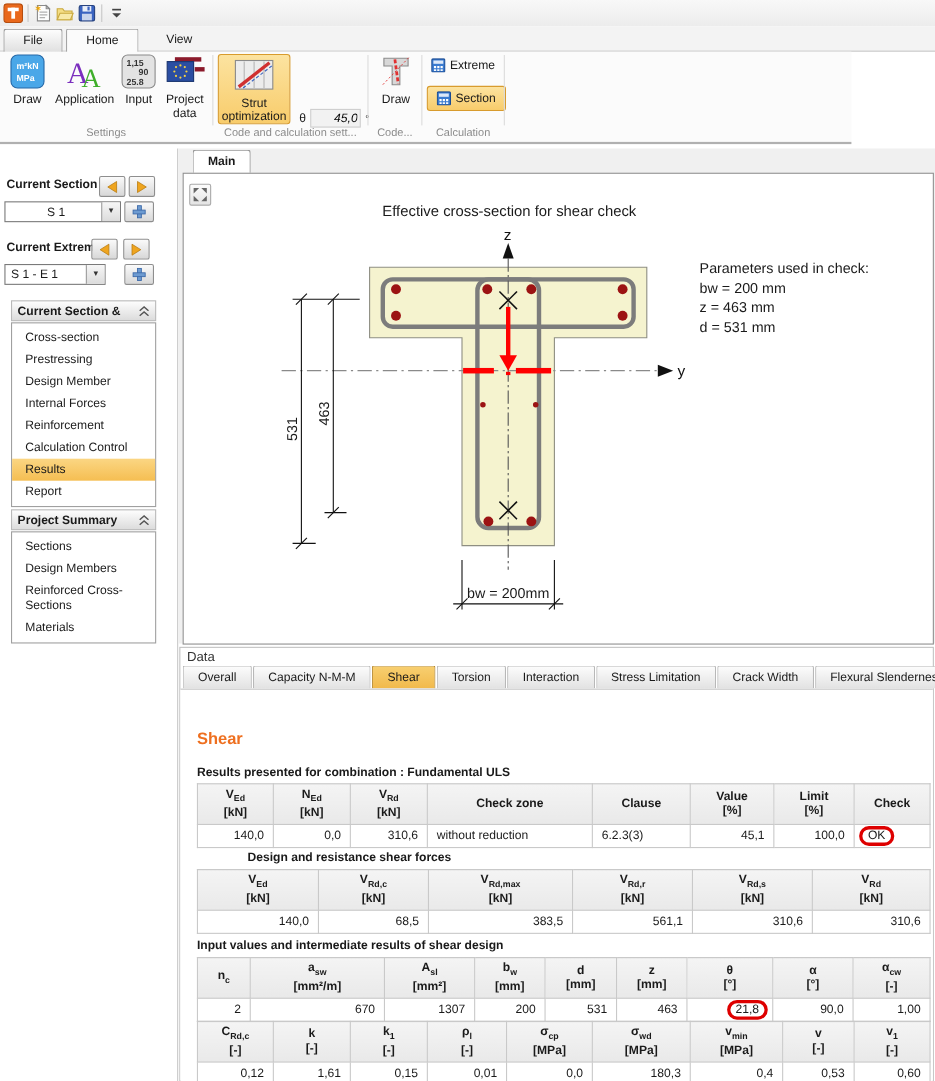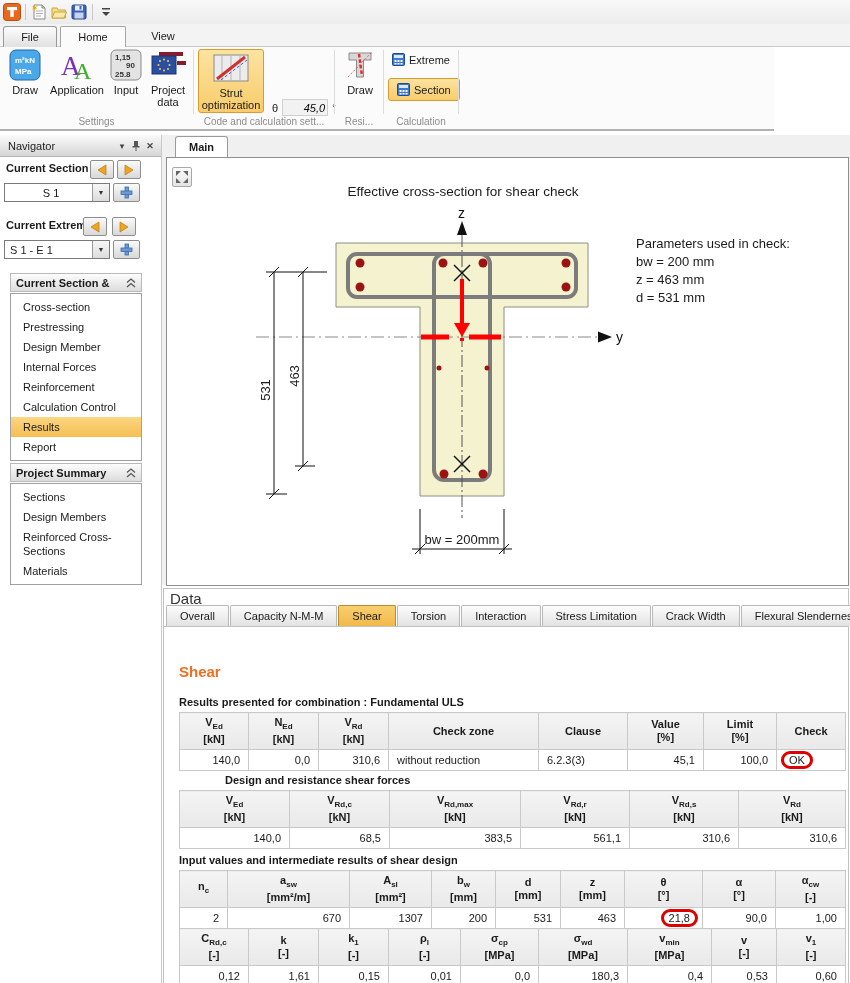--- a/index.html
+++ b/index.html
@@ -58,21 +58,21 @@
   #main-tab{position:absolute;left:13px;top:1px;height:21px;padding:0 13px;background:#fff;
             border:1px solid #9a9a9a;border-bottom:none;border-radius:3px 3px 0 0;
             line-height:20px;font-weight:bold;}
   #canvas{position:absolute;left:4px;top:22px;width:681px;height:427px;background:#fff;border:1px solid #8f8f8f;}
   #fit-btn{position:absolute;left:5px;top:9px;width:20px;height:20px;background:linear-gradient(#fcfcfc,#e4e4e4);
            border:1px solid #a8a8a8;border-radius:2px;box-sizing:border-box;display:flex;align-items:center;justify-content:center;}
   #drawing{position:absolute;left:0;top:0;}
 
   
   #data-panel{left:163px;top:588px;width:686px;height:395px;background:#fff;border:1px solid #c2c2c2;box-sizing:border-box;}
-  #data-label{position:absolute;left:6px;top:1px;font-size:15px;color:#333;}
+  #data-label{position:absolute;left:6px;top:1px;font-size:12px;color:#333;}
   #data-tabs{position:absolute;left:2px;top:15px;height:22px;width:682px;display:flex;align-items:flex-end;}
   .dtab{height:21px;line-height:20px;padding:0 13px;margin-right:1px;background:linear-gradient(#fcfcfc,#e2e2e2);
         border:1px solid #b8b8b8;border-bottom:none;border-radius:2px 2px 0 0;box-sizing:border-box;white-space:nowrap;}
   .dtab.active{background:linear-gradient(#f8cf70,#f1b94b);border-color:#b88a2e;}
   #data-content{position:absolute;left:0;top:37px;width:684px;height:356px;background:#fff;overflow:hidden;border-top:1px solid #c2c2c2;}
   #shear-heading{position:absolute;left:15px;top:36px;font-size:15px;font-weight:bold;color:#ee6f1f;}
   .tbl-title{position:absolute;left:15px;font-weight:bold;font-size:11px;}
   table{border-collapse:collapse;table-layout:fixed;width:666px;font-size:11px;position:absolute;left:15px;}
   th,td{border:1px solid #c9c9c9;overflow:hidden;}
   th{background:linear-gradient(#f4f4f4,#e9e9e9);font-weight:bold;height:34px;padding:1px 3px;vertical-align:middle;text-align:center;}
@@ -234,38 +234,26 @@
           <rect x="2.5" y="10" width="2" height="1.5"></rect>
           <rect x="5.5" y="10" width="2" height="1.5"></rect>
           <rect x="8.5" y="10" width="2" height="1.5"></rect>
         </g>
       </svg>
     <span>Section</span>
   </div>
 
   <div class="rib-label" style="left:0;width:193px;">Settings</div>
   <div class="rib-label" style="left:194px;width:140px;">Code and calculation sett...</div>
-  <div class="rib-label" style="left:335px;width:48px;">Resi...</div>
+  <div class="rib-label" style="left:335px;width:48px;">Code...</div>
   <div class="rib-label" style="left:384px;width:74px;">Calculation</div>
   <div class="rib-sep" style="left:458px;"></div>
 </div>
 
 <div id="navigator" class="abs">
-  <div id="nav-title" class="abs">
-    <span class="t">Navigator</span>
-    <span class="navico">▾</span>
-    <span class="navico">
-      <svg width="10" height="11">
-          <rect x="3" y="1" width="4" height="5" fill="#555"></rect>
-          <rect x="1.5" y="6" width="7" height="1.5" fill="#555"></rect>
-          <line x1="5" y1="7.5" x2="5" y2="11" stroke="#555"></line>
-        </svg>
-    </span>
-    <span class="navico" style="font-weight:bold">✕</span>
-  </div>
 
   <div class="abs nav-lbl" style="left:6px;top:27px;width:92px;">Current Section</div>
   <div class="arrbtn" style="left:90px;top:25px;">
     <svg width="14" height="12">
         <polygon points="11,1 3,6 11,11" fill="#efa51f" stroke="#b87a10" stroke-width="0.7"></polygon>
       </svg>
   </div>
   <div class="arrbtn" style="left:117px;top:25px;">
     <svg width="14" height="12">
         <polygon points="3,1 11,6 3,11" fill="#efa51f" stroke="#b87a10" stroke-width="0.7"></polygon>
@@ -288,21 +276,21 @@
   <div class="arrbtn" style="left:83px;top:82px;">
     <svg width="14" height="12">
         <polygon points="11,1 3,6 11,11" fill="#efa51f" stroke="#b87a10" stroke-width="0.7"></polygon>
       </svg>
   </div>
   <div class="arrbtn" style="left:112px;top:82px;">
     <svg width="14" height="12">
         <polygon points="3,1 11,6 3,11" fill="#efa51f" stroke="#b87a10" stroke-width="0.7"></polygon>
       </svg>
   </div>
-  <div class="combo" style="left:4px;top:105px;width:106px;">
+  <div class="combo" style="left:4px;top:105px;width:92px;">
     <span class="val">S 1 - E 1</span>
     <span class="dd">▼</span>
   </div>
   <div class="plusbtn" style="left:113px;top:105px;">
     <svg width="13" height="13">
         <g fill="#6d9bd1" stroke="#3c69a8" stroke-width="0.8">
           <rect x="5" y="1" width="3.5" height="11"></rect>
           <rect x="1" y="5" width="11" height="3.5"></rect>
         </g>
       </svg>

